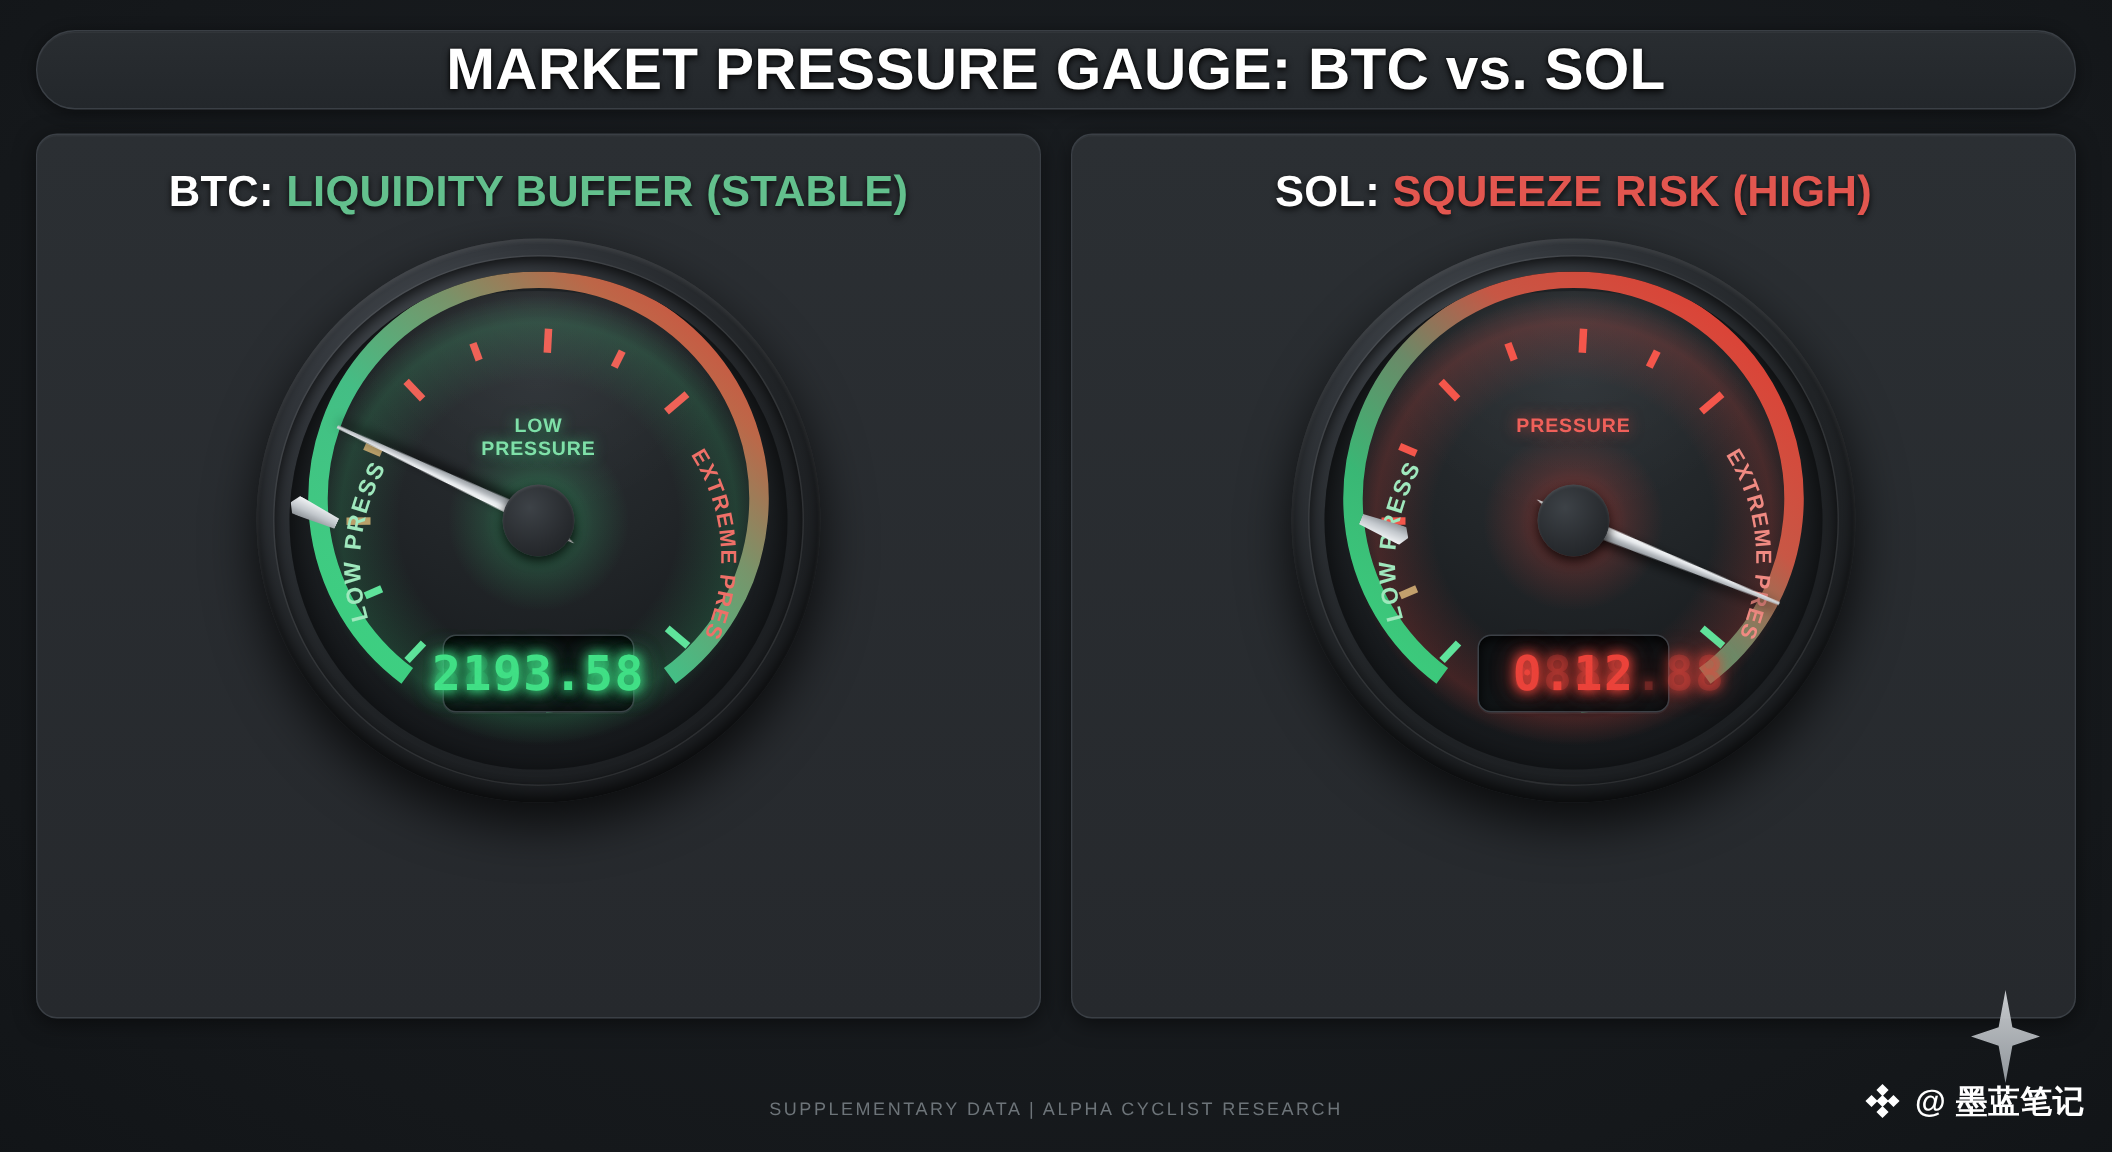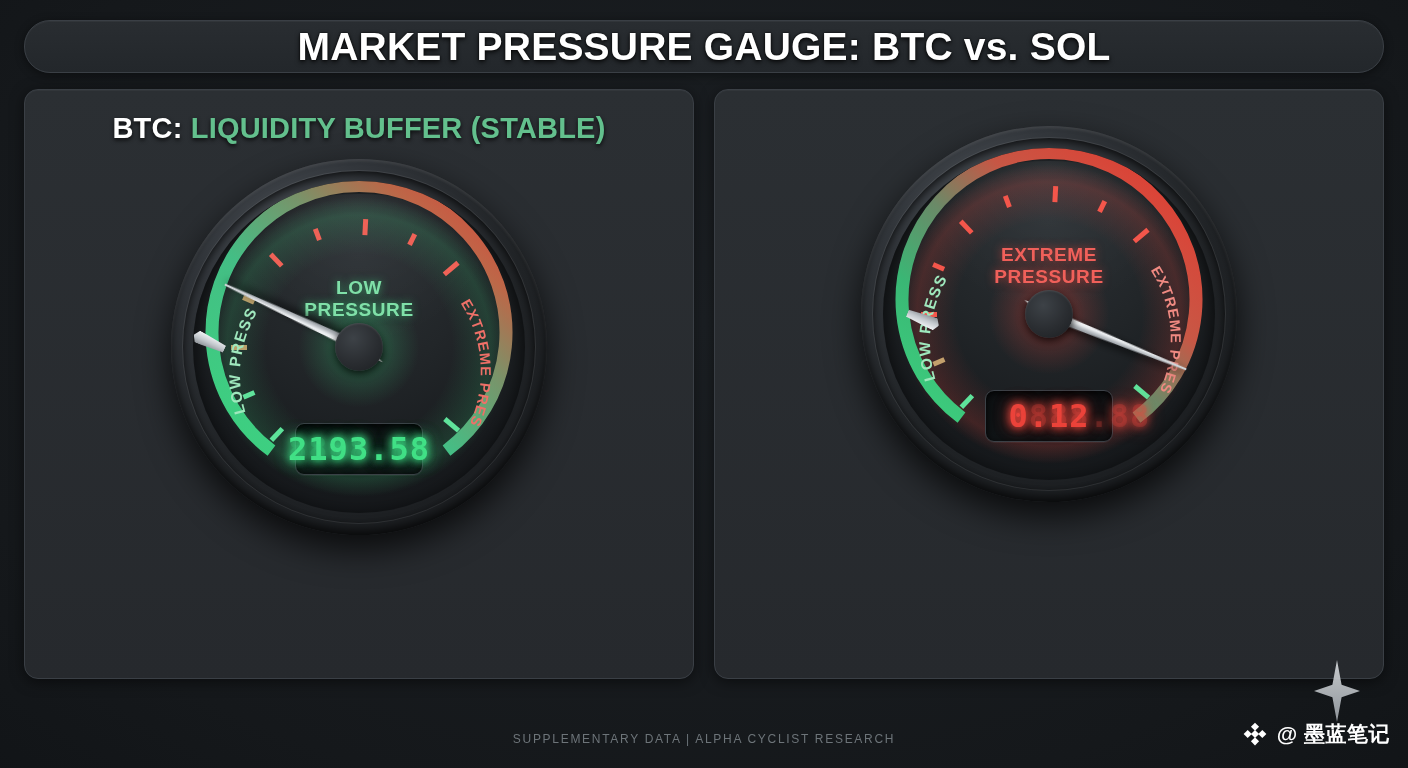--- a/index.html
+++ b/index.html
@@ -130,21 +130,21 @@
     background: linear-gradient(180deg, #f2f4f6 0%, #c2c7cc 55%, #8d9297 100%);
     clip-path: polygon(12% 0%, 100% 22%, 100% 78%, 12% 100%, 0% 50%);
     z-index: 4;
     filter: drop-shadow(0 2px 3px rgba(0,0,0,.7));
   }
 
   .center-label {
     position: absolute; left: 0; right: 0;
     top: 29%;
     text-align: center;
-    font-size: 19px; font-weight: 700; line-height: 1.12;
+    font-size: 13px; font-weight: 700; line-height: 1.12;
     letter-spacing: .6px;
     z-index: 4; pointer-events: none;
   }
   .center-label.green { color: #7fe0a8; text-shadow: 0 0 9px rgba(61,220,132,.65); }
   .center-label.red   { color: #f0605a; text-shadow: 0 0 10px rgba(232,69,60,.7); }
 
   
   .lcd {
     position: absolute; left: 50%; bottom: 38px;
     transform: translateX(-50%);
@@ -293,20 +293,24 @@
               <span class="lcd-ghost green">8888.88</span>
               <span>2193.58</span>
             </div>
           </div>
         </div>
       </div>
 
     </div>
 
     <div class="panel">
+      <div class="panel-head">
+        <span class="head-ticker">SOL:</span>
+        <span class="head-status-red">SQUEEZE RISK (HIGH)</span>
+      </div>
 
       <div class="gauge-wrap">
         <div class="gauge-bezel"></div>
         <div class="gauge-face">
           <svg class="gauge-svg" viewBox="0 0 332 332">
             <defs>
               <linearGradient id="gR" x1="0" y1="1" x2="1" y2="0">
                 <stop offset="0%" stop-color="#3ddc84"></stop>
                 <stop offset="26%" stop-color="#3bbf79"></stop>
                 <stop offset="46%" stop-color="#6f8f6b"></stop>
@@ -346,21 +350,20 @@
             <path id="arcHighR" d="M 266 120 A 126 126 0 0 1 276 244" fill="none"></path>
             <text font-family="Liberation Sans, sans-serif" font-size="15.5" font-weight="700" fill="#9fe8bd" letter-spacing="1.4">
               <textPath href="#arcLowR" startOffset="4%">LOW PRESSURE</textPath>
             </text>
             <text font-family="Liberation Sans, sans-serif" font-size="14.5" font-weight="700" fill="#f08a82" letter-spacing="1.1">
               <textPath href="#arcHighR" startOffset="2%">EXTREME PRESSURE</textPath>
             </text>
           </svg>
 
           <div class="center-label red">
-            <div>EXTREME</div>
             <div>PRESSURE</div>
           </div>
 
           <div class="hub-glow red"></div>
           <div class="needle" id="needle-sol" style="transform: rotate(22deg);">
             <div class="needle-body"></div>
           </div>
           <div class="needle-tail" id="tail-sol" style="transform: rotate(202deg);"></div>
           <div class="hub"></div>
 

